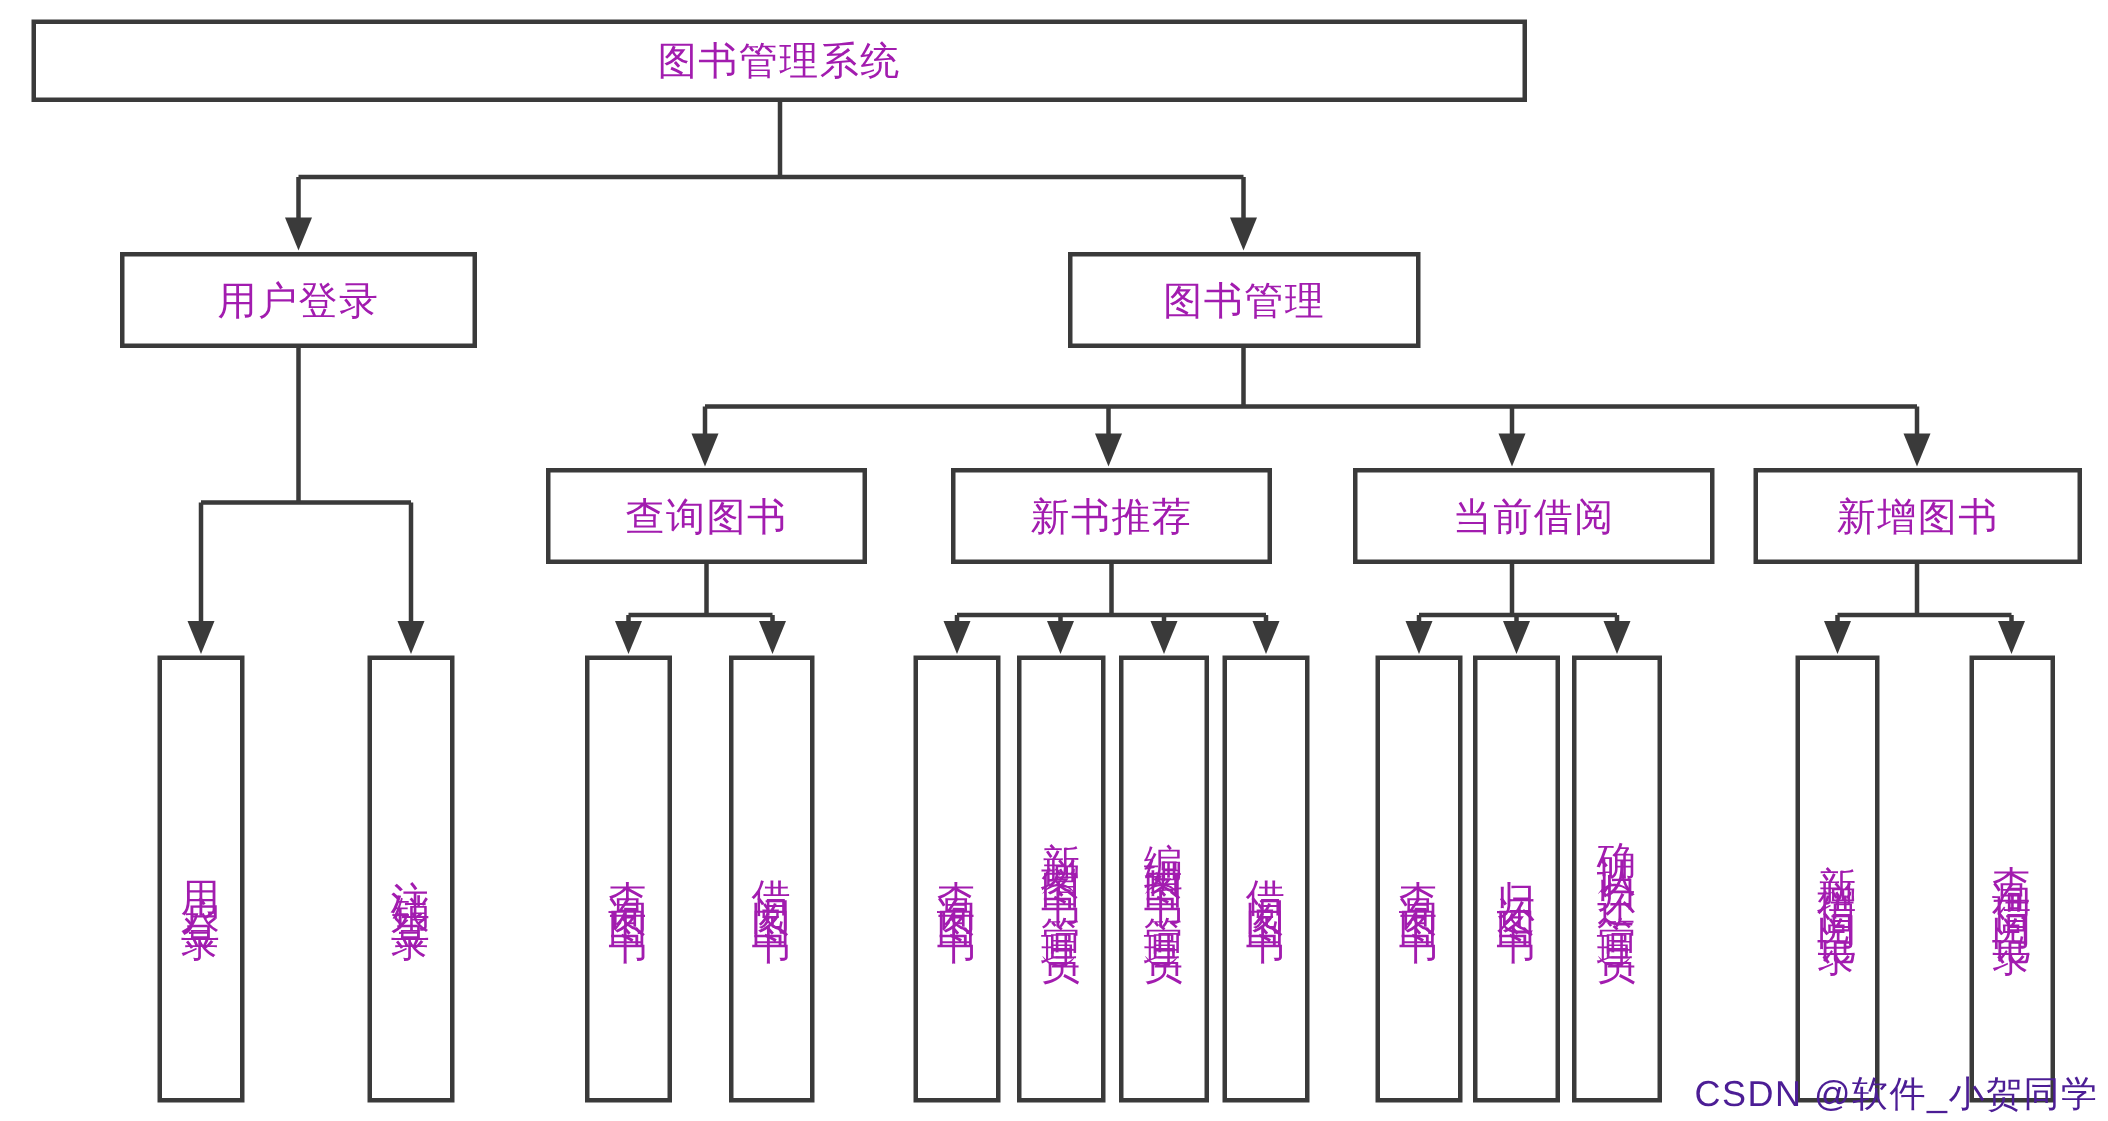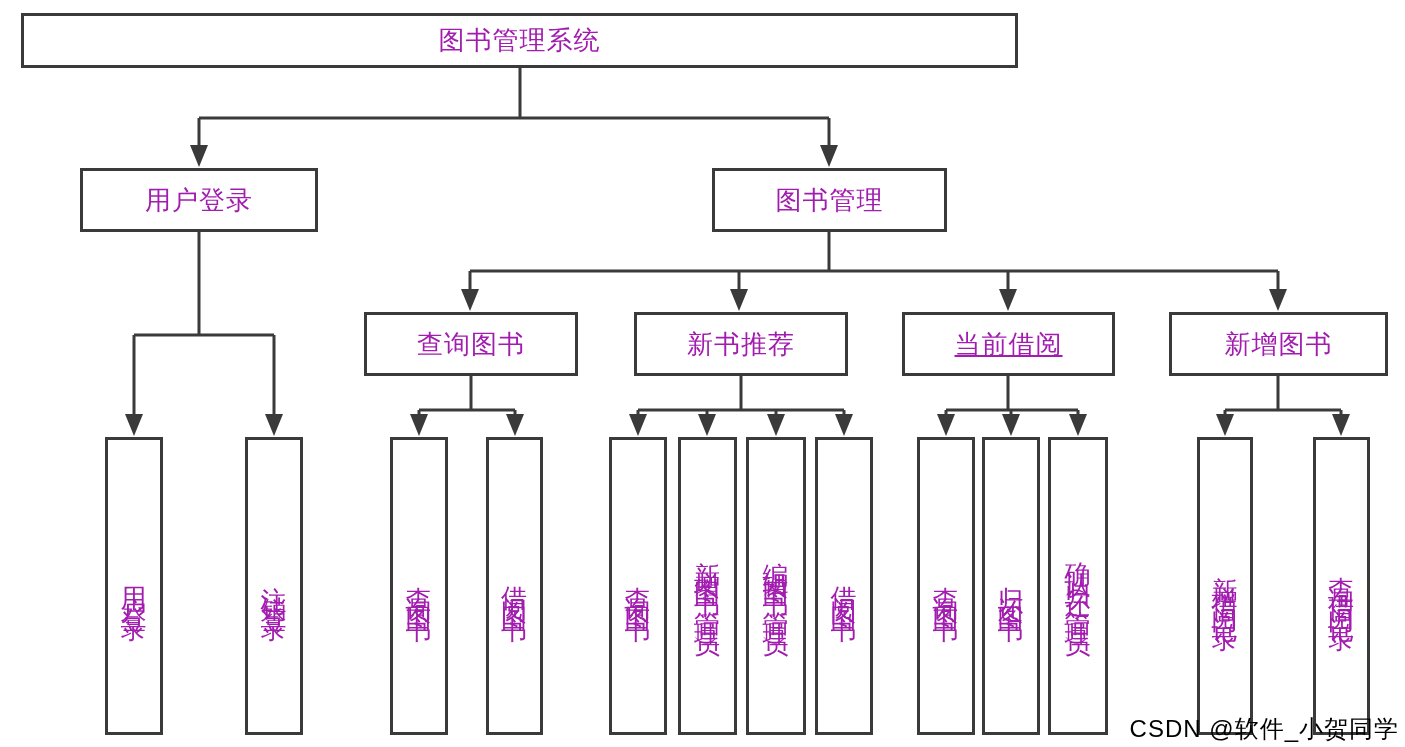--- a/index.html
+++ b/index.html
@@ -37,21 +37,21 @@
     text-orientation: mixed;
     letter-spacing: 10px;
     line-height: 1;
     white-space: nowrap;
   }
   .watermark {
     position: absolute;
     right: 6px;
     top: 713px;
     font-size: 24px;
-    color: #000000;
+    color: #4c1d95;
     letter-spacing: 1px;
     white-space: nowrap;
   }
 </style>
 </head>
 <body>
 
 <div class="canvas">
 
   <svg class="connectors" viewBox="0 0 1405 747" xmlns="http://www.w3.org/2000/svg">
@@ -90,21 +90,21 @@
     <polygon points="1332,414 1350,414 1341,436" fill="#3a3a3a"></polygon>
   </svg>
 
   <div class="box" style="left:21px; top:13px; width:997px; height:55px;">图书管理系统</div>
 
   <div class="box" style="left:80px; top:168px; width:238px; height:64px;">用户登录</div>
   <div class="box" style="left:712px; top:168px; width:235px; height:64px;">图书管理</div>
 
   <div class="box" style="left:364px; top:312px; width:214px; height:64px;">查询图书</div>
   <div class="box" style="left:634px; top:312px; width:214px; height:64px;">新书推荐</div>
-  <div class="box" style="left:902px; top:312px; width:213px; height:64px;text-decoration:underline;">当前借阅</div>
+  <div class="box" style="left:902px; top:312px; width:241px; height:64px;">当前借阅</div>
   <div class="box" style="left:1169px; top:312px; width:219px; height:64px;">新增图书</div>
 
   <div class="box leaf" style="left:105px; width:58px;">
     <span class="vtext">用户登录</span>
   </div>
   <div class="box leaf" style="left:245px; width:58px;">
     <span class="vtext">注销登录</span>
   </div>
 
   <div class="box leaf" style="left:390px; width:58px;">

